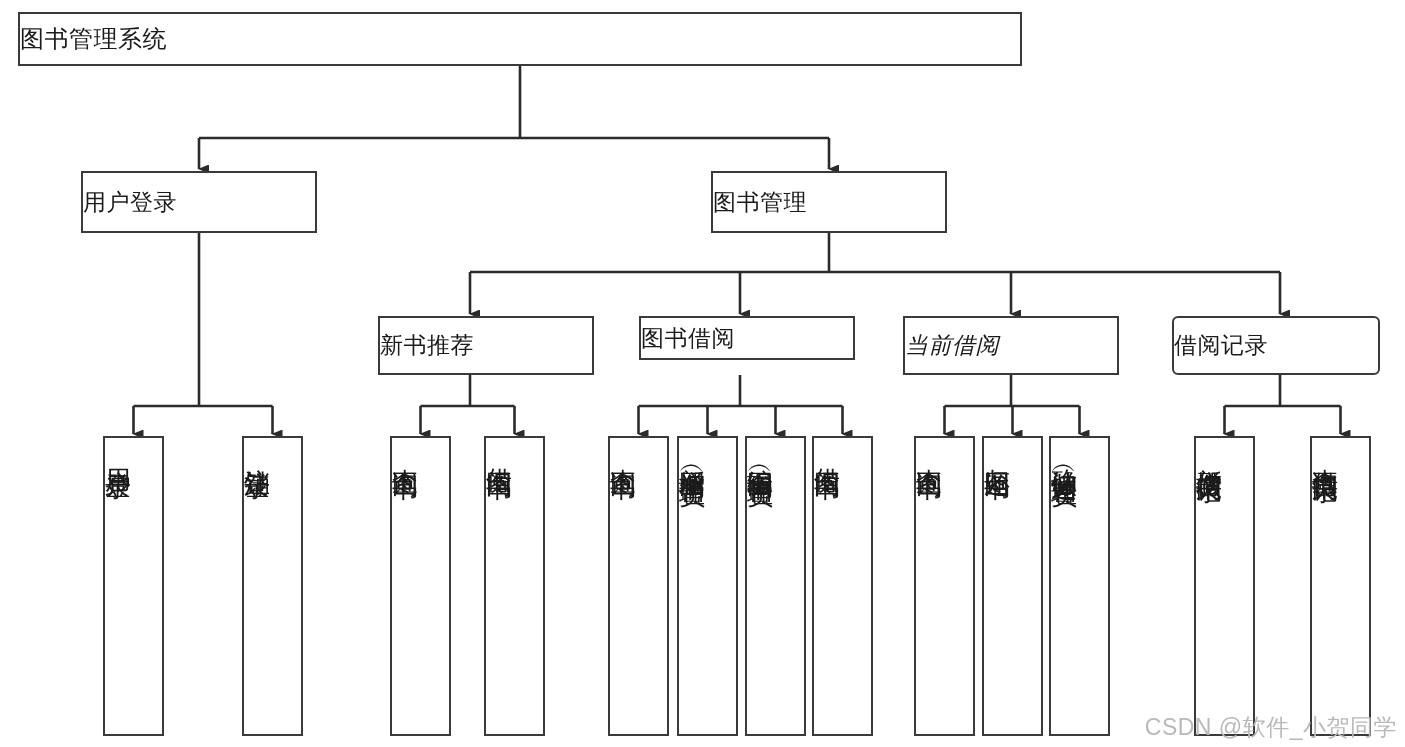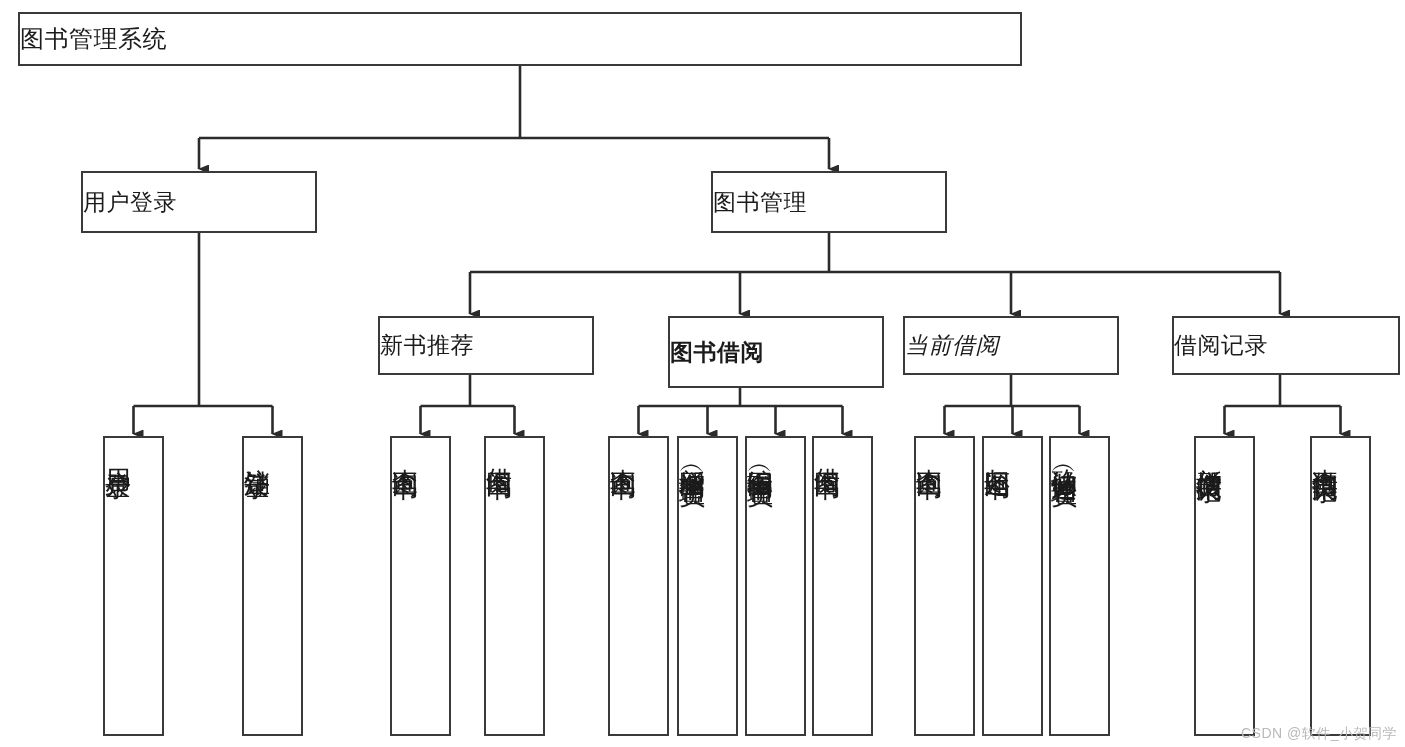--- a/index.html
+++ b/index.html
@@ -62,21 +62,21 @@
     font-size: 26px;
     line-height: 1.02;
     letter-spacing: 2px;
     white-space: nowrap;
     max-height: 100%;
   }
   #watermark {
     position: absolute;
     right: 8px;
     bottom: 4px;
-    font-size: 14px;
+    font-size: 23px;
     color: #b9b9b9;
     letter-spacing: 0.5px;
     z-index: 5;
     white-space: nowrap;
   }
 </style>
 </head>
 <body>
 
 <div id="diagram-root">
@@ -131,27 +131,27 @@
   <div class="node horiz" style="left: 81px; top: 171px; width: 236px; height: 62px;">
     <span class="node-label">用户登录</span>
   </div>
   <div class="node horiz" style="left: 711px; top: 171px; width: 236px; height: 62px;">
     <span class="node-label">图书管理</span>
   </div>
 
   <div class="node horiz" style="left: 362px; top: 316px; width: 216px; height: 59px; margin-left: 16px;">
     <span class="node-label">新书推荐</span>
   </div>
-  <div class="node horiz" style="left: 668px; top: 316px; width: 216px; height: 72px; font-weight: bold;">
+  <div class="node horiz" style="left: 639px; top: 316px; width: 216px; height: 44px;">
     <span class="node-label">图书借阅</span>
   </div>
   <div class="node horiz" style="left: 903px; top: 316px; width: 216px; height: 59px; font-style: italic;">
     <span class="node-label">当前借阅</span>
   </div>
-  <div class="node horiz" style="left: 1172px; top: 316px; width: 228px; height: 59px;">
+  <div class="node horiz" style="left: 1172px; top: 316px; width: 208px; height: 59px; border-radius: 6px;">
     <span class="node-label">借阅记录</span>
   </div>
 
   <div class="node vert" style="left: 103px; top: 436px; width: 61px; height: 300px;">
     <span class="node-label">用户登录</span>
   </div>
   <div class="node vert" style="left: 242px; top: 436px; width: 61px; height: 300px;">
     <span class="node-label">注销登录</span>
   </div>
   <div class="node vert" style="left: 390px; top: 436px; width: 61px; height: 300px;">

